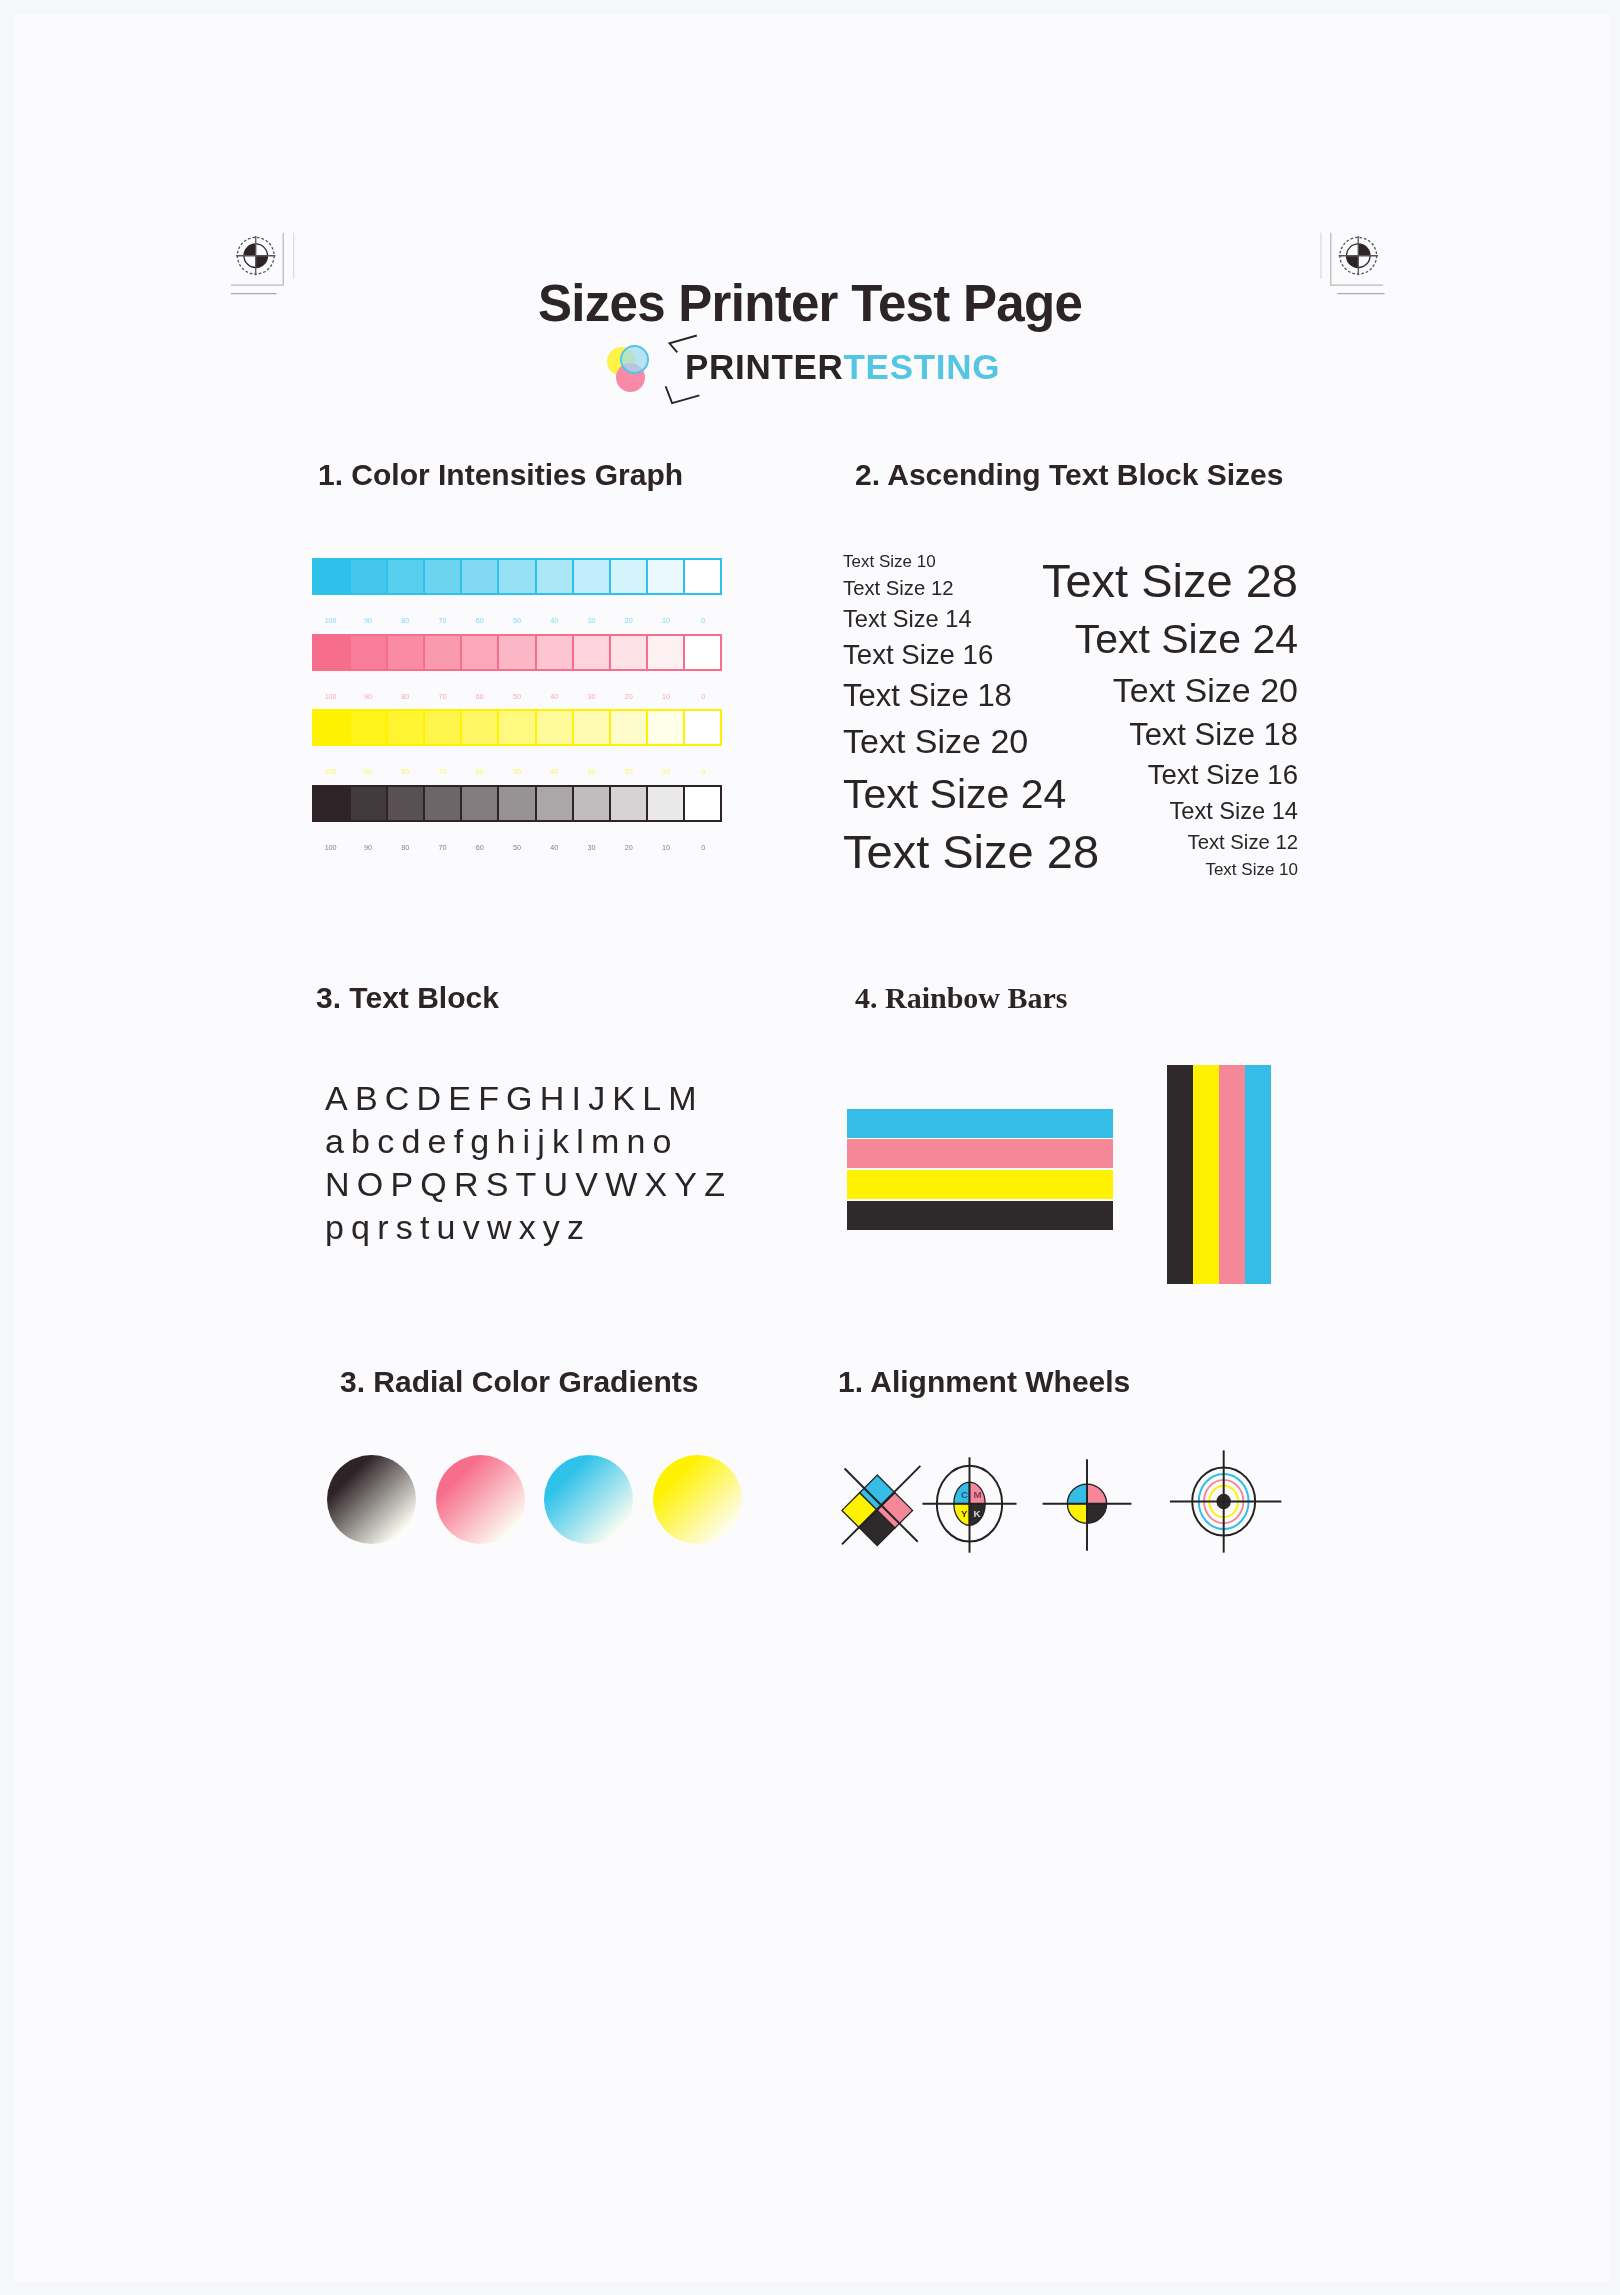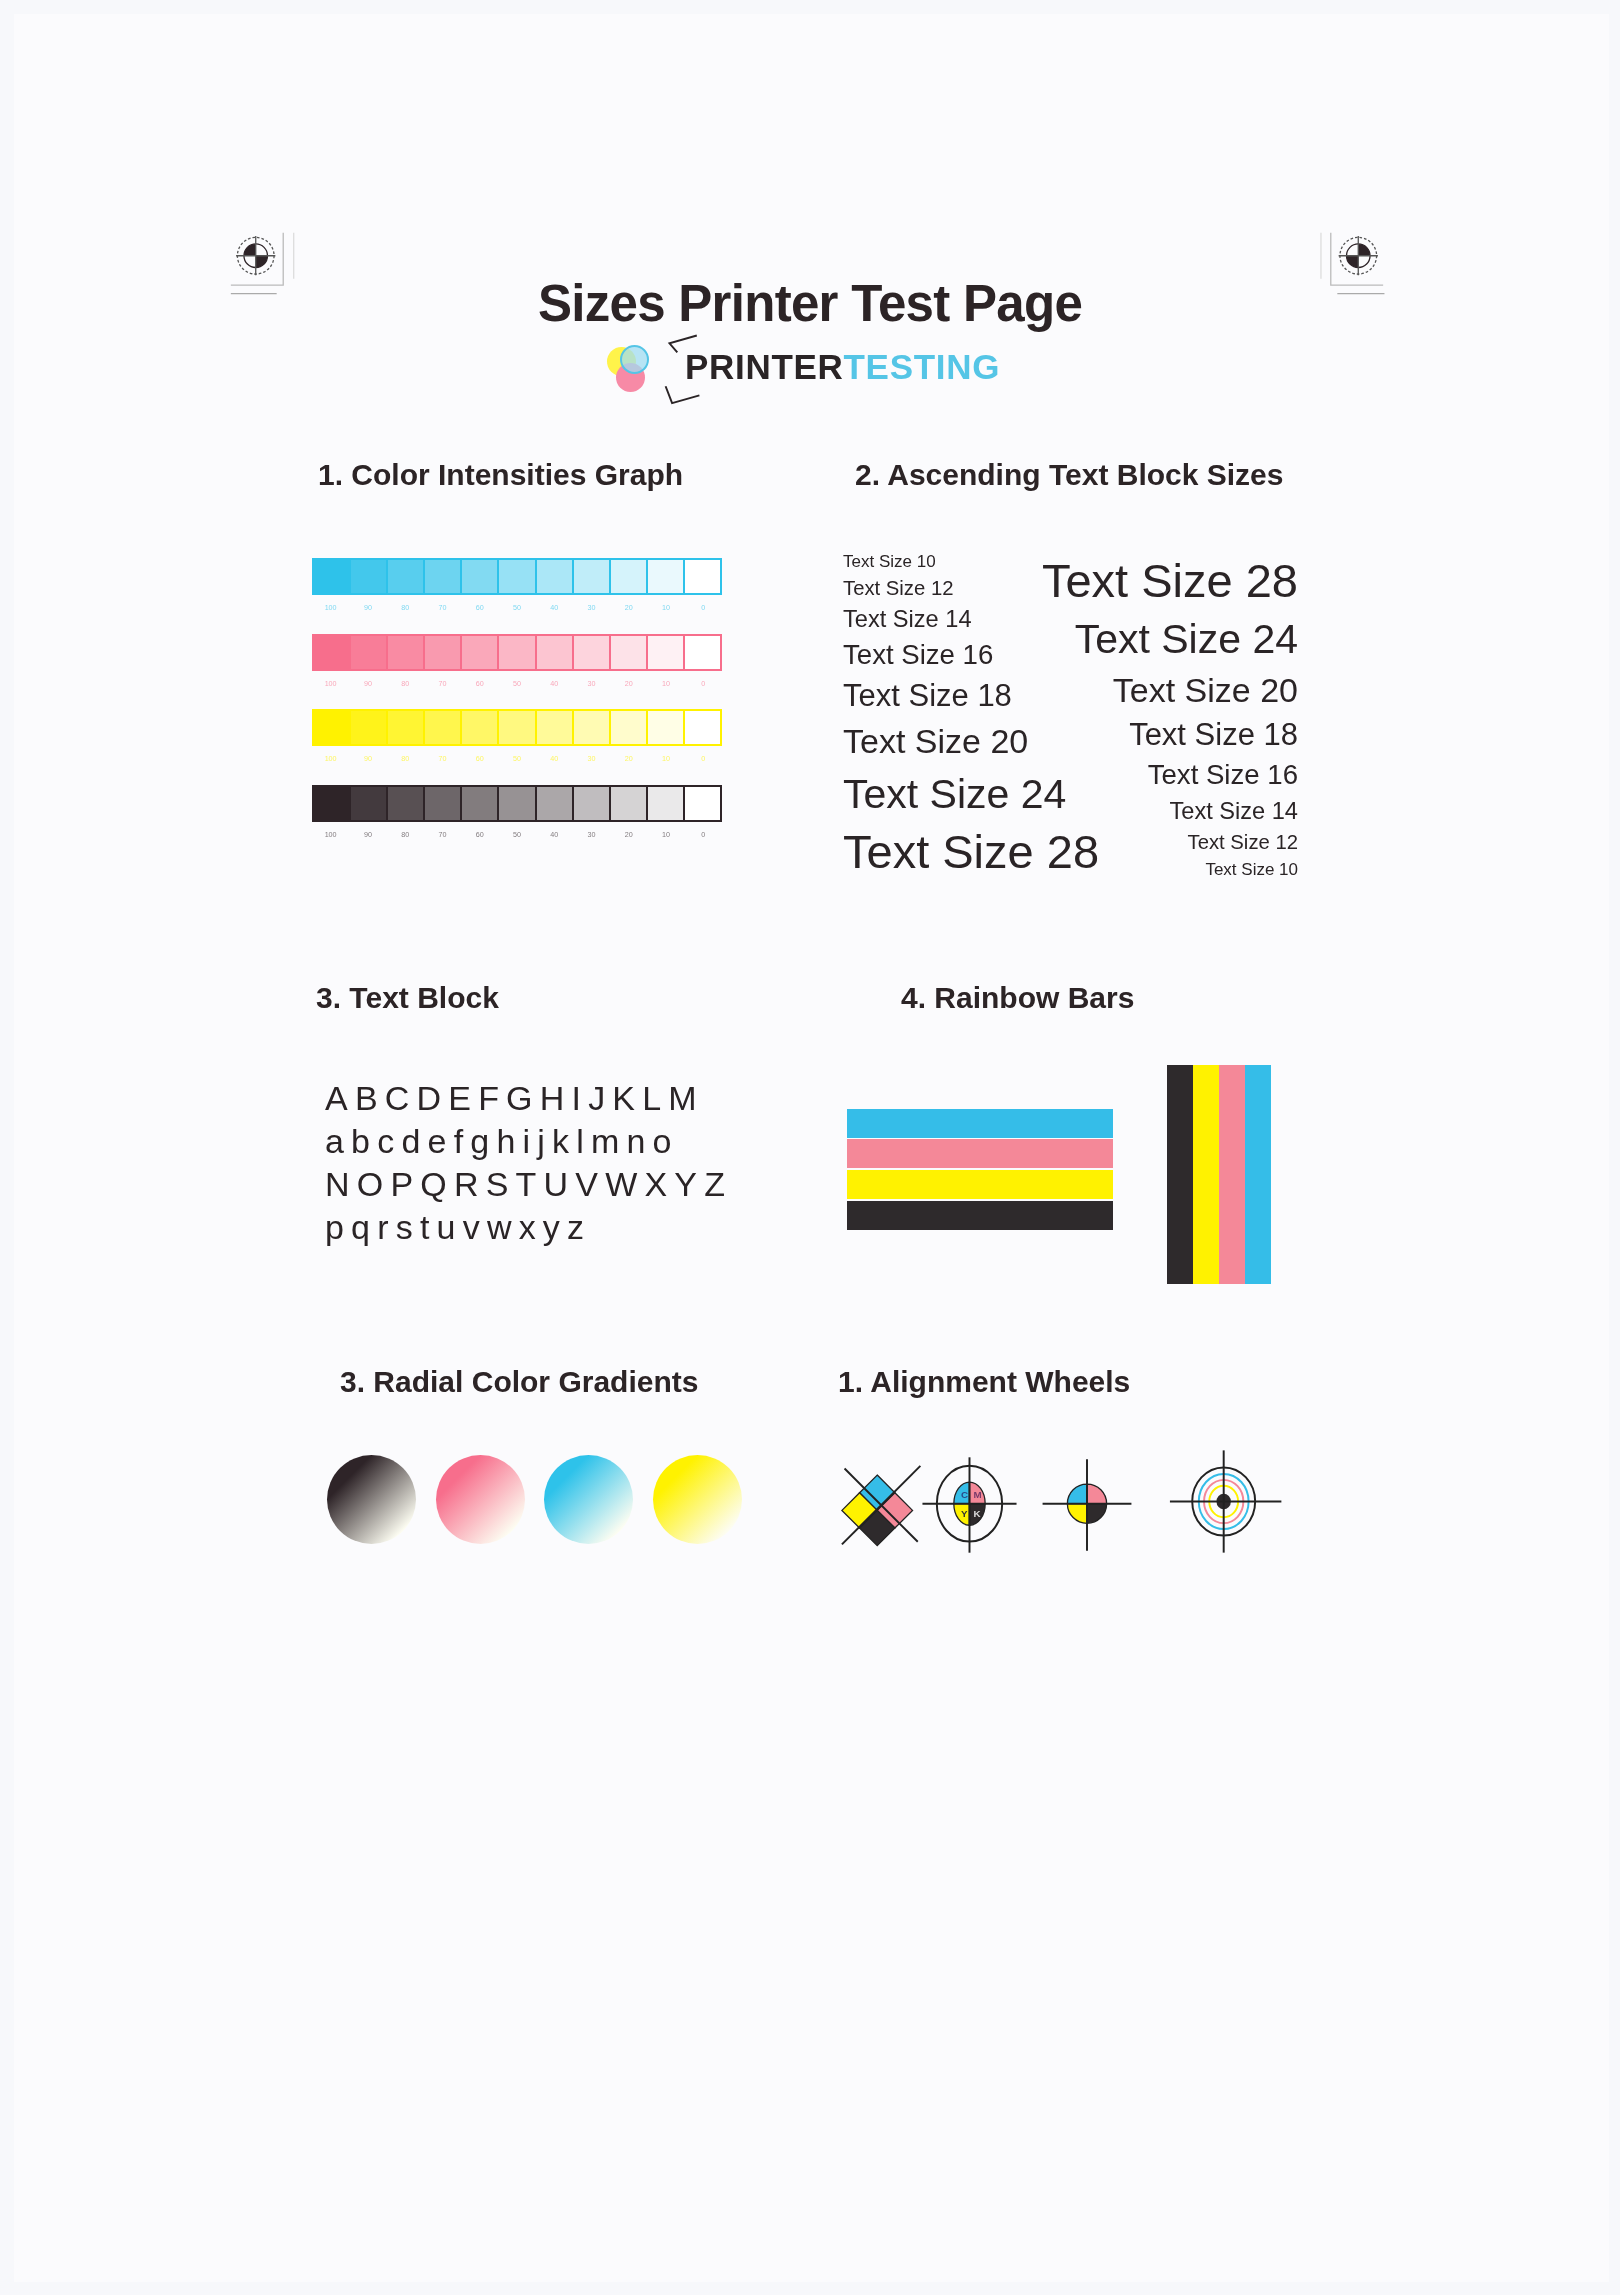--- a/index.html
+++ b/index.html
@@ -30,21 +30,21 @@
   .logo-accent { color: #55c5e6; }
 
   .section-title {
     position: absolute; font-size: 30px; font-weight: bold; color: #2c2426;
   }
 
   .intensity-row { position: absolute; left: 312px; width: 410px; }
   .intensity-bar { display: flex; height: 37px; border: 2.6px solid; box-sizing: border-box; }
   .intensity-cell { flex: 1; border-right: 2px solid; }
   .intensity-cell:last-child { border-right: none; }
-  .intensity-labels { display: flex; margin-top: 8px; }
+  .intensity-labels { display: flex; margin-top: 21px; }
   .intensity-labels span { flex: 1; text-align: center; font-size: 7.2px; }
 
   .sizes-left { position: absolute; left: 843px; top: 550px; }
   .sizes-right { position: absolute; right: 322px; top: 550px; text-align: right; }
   .size-line { display: block; white-space: nowrap; color: #2a2426; }
 
   .text-block {
     position: absolute; left: 325px; top: 1077px; font-size: 34px; line-height: 43px;
     letter-spacing: 7.2px; color: #2a2426;
   }
@@ -250,21 +250,21 @@
 </div>
 
 <div class="section-title" style="left:316px; top:981px;">3. Text Block</div>
 <div class="text-block">
   <div>ABCDEFGHIJKLM</div>
   <div>abcdefghijklmno</div>
   <div>NOPQRSTUVWXYZ</div>
   <div>pqrstuvwxyz</div>
 </div>
 
-<div class="section-title" style="left:901px; top:981px;">4. Rainbow Bars</div>
+<div class="section-title" style="left:855px; top:981px;font-family:Liberation Serif, serif;">4. Rainbow Bars</div>
 <div class="hbars" id="hbars">
     <div class="hbar" style="background: rgb(53, 189, 232);"></div>
     <div class="hbar" style="background: rgb(244, 136, 152);"></div>
     <div class="hbar" style="background: rgb(255, 242, 0);"></div>
     <div class="hbar" style="background: rgb(46, 42, 44);"></div>
   </div>
 <div class="vbars" id="vbars">
     <div class="vbar" style="background: rgb(46, 42, 44);"></div>
     <div class="vbar" style="background: rgb(255, 242, 0);"></div>
     <div class="vbar" style="background: rgb(244, 136, 152);"></div>

